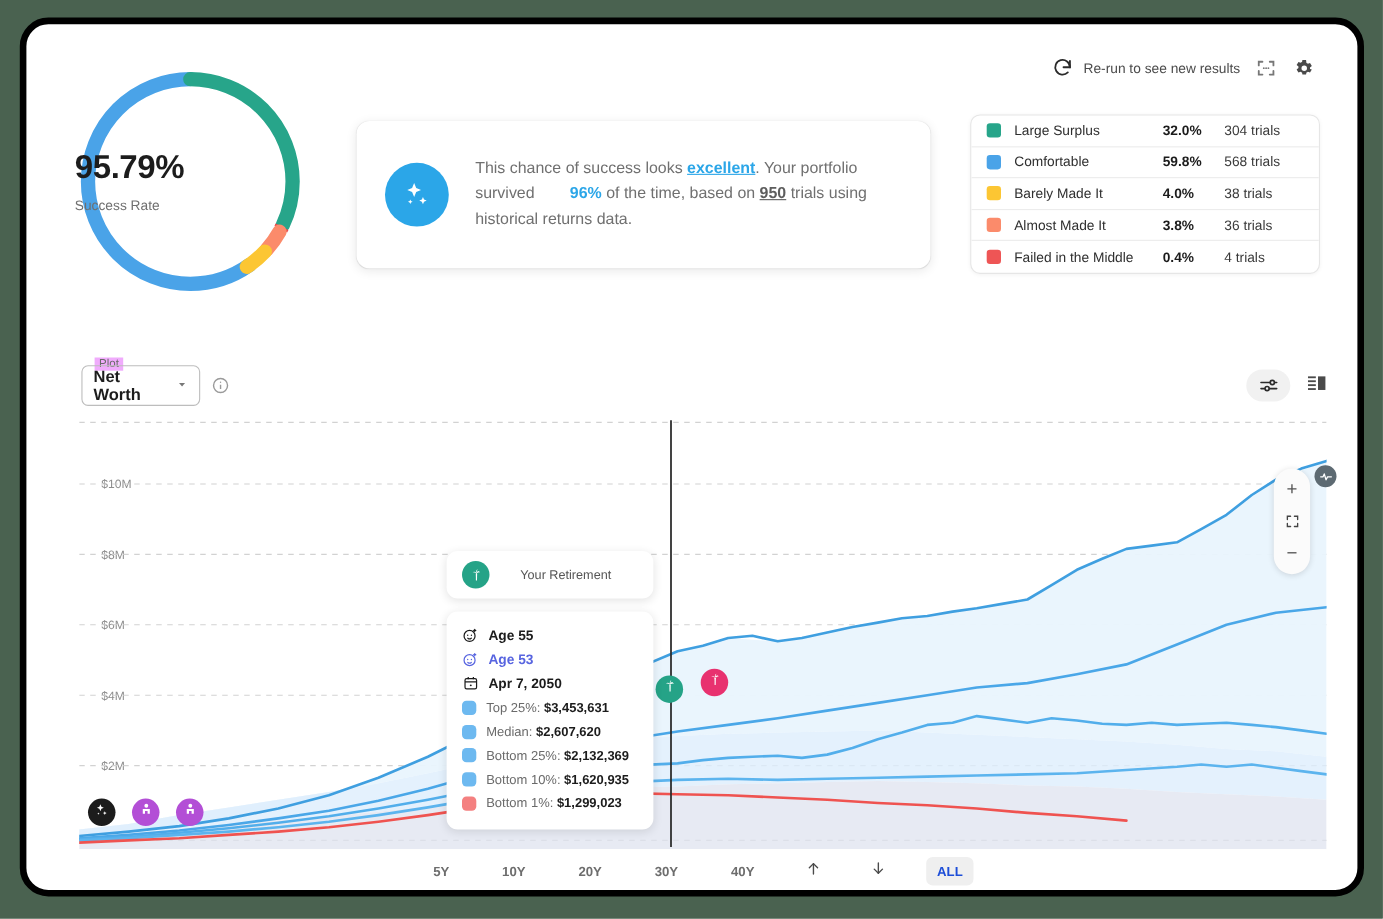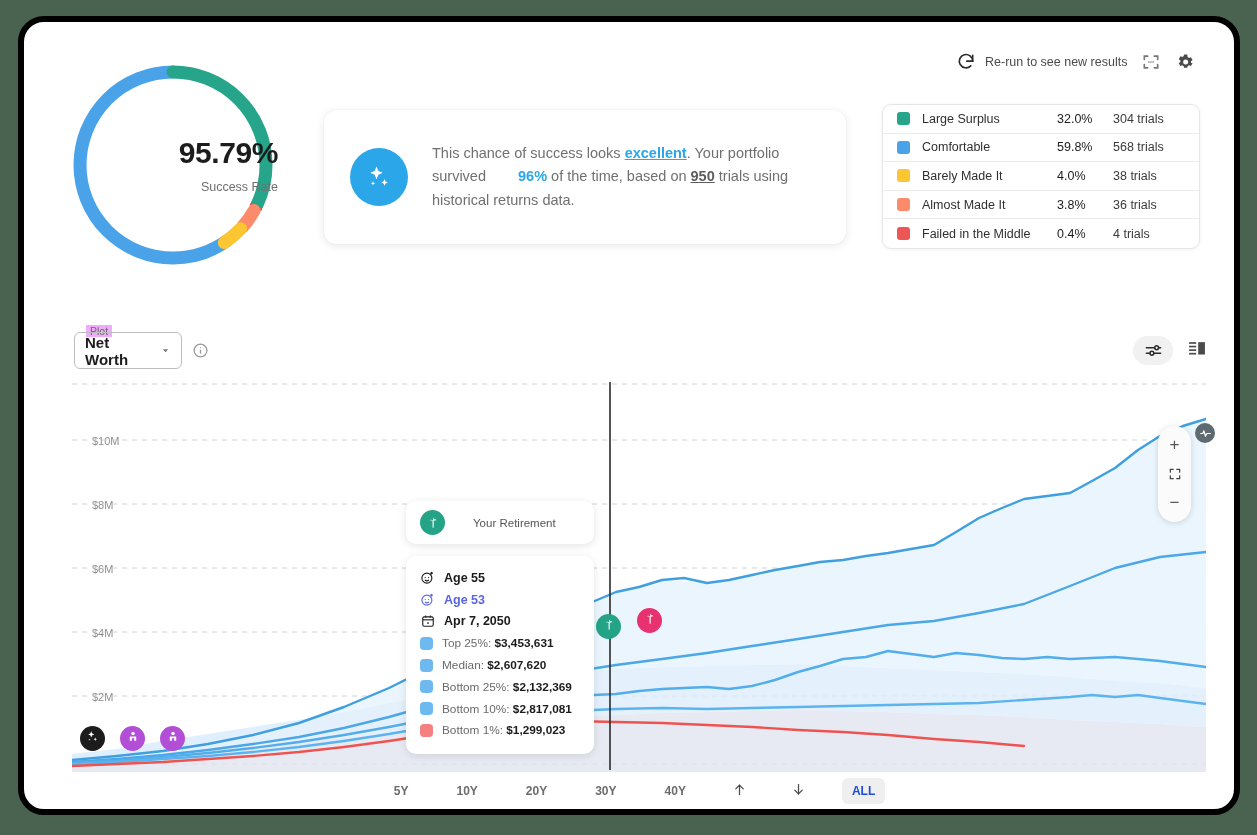--- a/index.html
+++ b/index.html
@@ -21,21 +21,21 @@
 
   
   #toolbar { position: absolute; left: 950px; top: 40px; display: flex; align-items: center; gap: 14px; }
   #rerun-btn { display: flex; align-items: center; gap: 9px; cursor: pointer; }
   #rerun-label { font-size: 12.5px; color: #4b4b4b; }
   .ticon { width: 20px; height: 20px; display: block; }
 
   
   #donut-wrap { position: absolute; left: 62px; top: 48px; width: 210px; height: 210px; }
   #donut-center { position: absolute; inset: 0; display: flex; flex-direction: column;
-    align-items: flex-end; justify-content: center; }
+    align-items: flex-start; justify-content: center; }
   #donut-pct { font-size: 30px; font-weight: bold; color: #1c1c1c; letter-spacing: -0.4px; }
   #donut-sub { font-size: 12.5px; color: #6f6f6f; margin-top: 10px; }
 
   
   #msg-card {
     position: absolute; left: 318px; top: 98px; width: 522px; height: 134px;
     background: #fff; border-radius: 12px;
     box-shadow: 0 2px 10px rgba(0,0,0,.09), 0 0 1px rgba(0,0,0,.12);
     display: flex; align-items: center; padding: 0 26px; gap: 24px;
   }
@@ -50,21 +50,21 @@
   #legend {
     position: absolute; left: 876px; top: 92px; width: 318px;
     background: #fff; border: 1px solid #e6e6e6; border-radius: 9px;
     box-shadow: 0 1px 4px rgba(0,0,0,.05); overflow: hidden;
   }
   .lrow { display: flex; align-items: center; height: 28.6px; padding: 0 14px;
     border-bottom: 1px solid #ececec; }
   .lrow:last-child { border-bottom: none; }
   .lsw { width: 13px; height: 13px; border-radius: 3px; flex: 0 0 13px; }
   .lname { flex: 1; font-size: 12.5px; color: #2f2f2f; margin-left: 12px; }
-  .lpct { width: 56px; font-size: 12.5px; font-weight: normal; color: #1c1c1c; }
+  .lpct { width: 56px; font-size: 12.5px; font-weight: bold; color: #1c1c1c; }
   .ltri { width: 72px; font-size: 12.5px; color: #3a3a3a; text-align: left; }
 
   
   #plot-select {
     position: absolute; left: 68px; top: 320px; width: 108px; height: 37px;
     border: 1px solid #bdbdbd; border-radius: 6px; cursor: pointer;
     display: flex; align-items: center; padding: 0 10px; gap: 7px;
   }
   #plot-legend-txt { position: absolute; left: 80px; top: 313px; background: #f0abfc;
     padding: 0 4px; font-size: 10.5px; color: #6a6a6a; }
@@ -402,21 +402,21 @@
       <div class="ttr">
         <span class="ttsw" style="background:#6db9f0"></span>
         <span class="ttlab"><span>Median: </span><b>$2,607,620</b></span>
       </div>
       <div class="ttr">
         <span class="ttsw" style="background:#6db9f0"></span>
         <span class="ttlab"><span>Bottom 25%: </span><b>$2,132,369</b></span>
       </div>
       <div class="ttr">
         <span class="ttsw" style="background:#6db9f0"></span>
-        <span class="ttlab"><span>Bottom 10%: </span><b>$2,817,081</b></span>
+        <span class="ttlab"><span>Bottom 10%: </span><b>$1,620,935</b></span>
       </div>
       <div class="ttr">
         <span class="ttsw" style="background:#f48080"></span>
         <span class="ttlab"><span>Bottom 1%: </span><b>$1,299,023</b></span>
       </div>
     </div>
 
     <div id="zoomctl">
       <span class="zbtn">+</span>
       <span class="zbtn">

